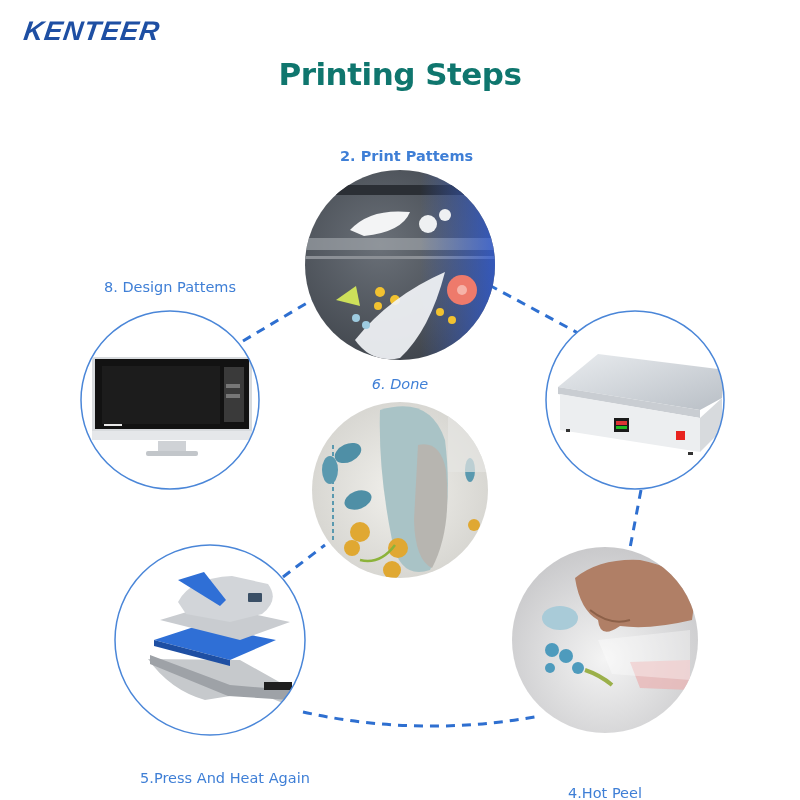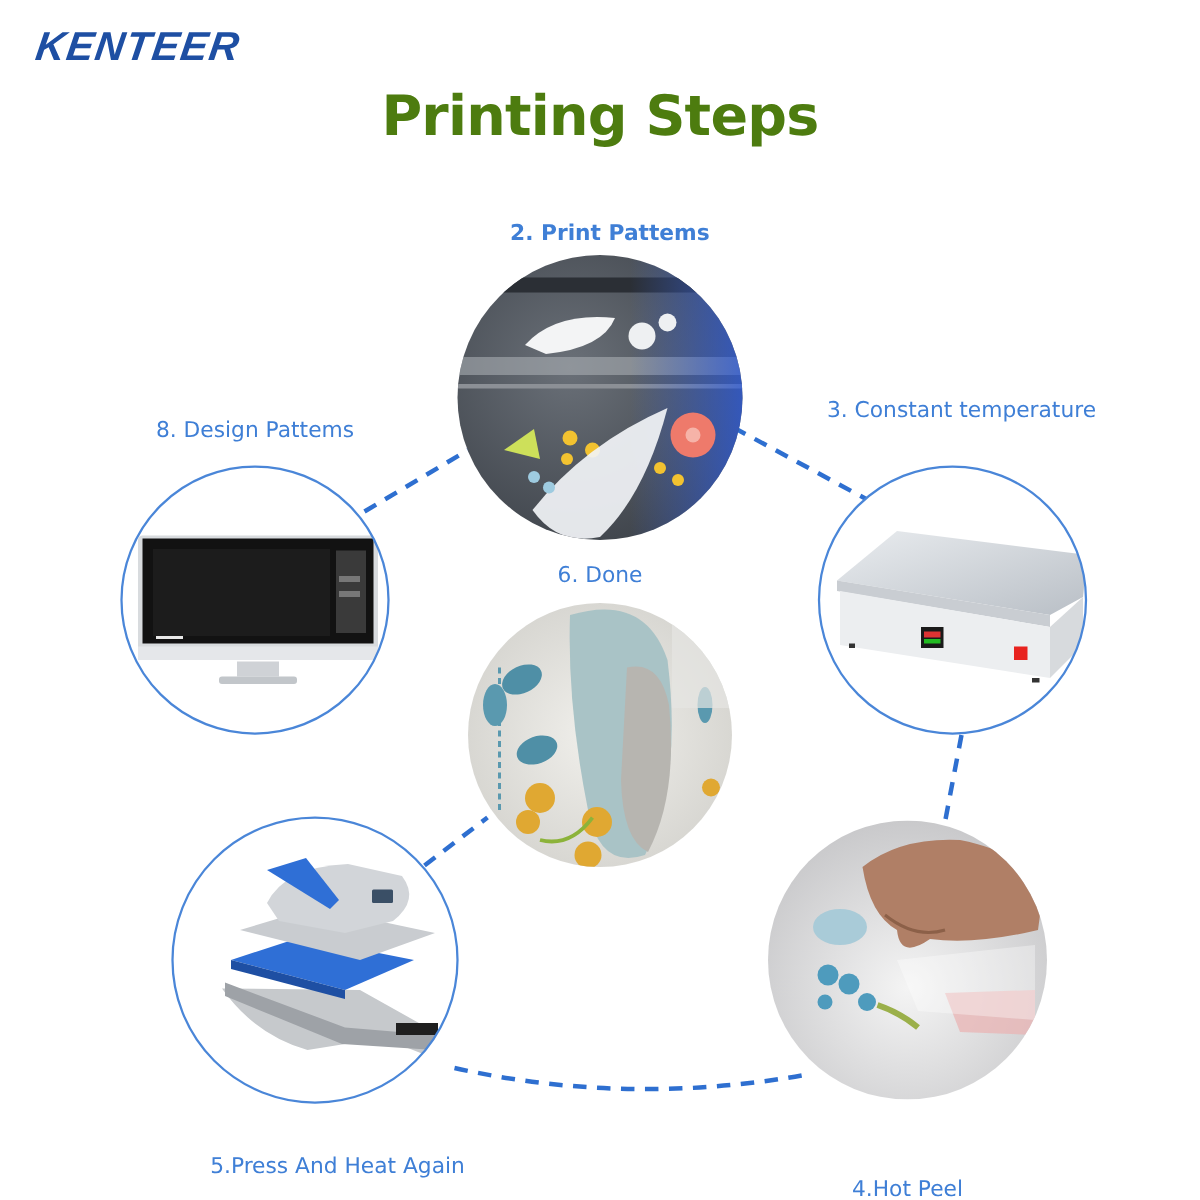--- a/index.html
+++ b/index.html
@@ -1,18 +1,18 @@
 <!DOCTYPE html>
 <html><head>
 <meta charset="utf-8">
 <style>
   html, body { margin: 0; padding: 0; background: #ffffff; }
   body { width: 800px; height: 800px; position: relative; overflow: hidden; font-family: "DejaVu Sans", "Liberation Sans", sans-serif; }
   .logo { position: absolute; left: 24px; top: 16px; font-family: "Liberation Sans", sans-serif; font-weight: 900; font-style: italic; font-size: 27px; letter-spacing: 1px; color: #1e4fa3; transform: skewX(-8deg); }
-  .title { position: absolute; left: 0; right: 0; top: 56px; text-align: center; font-family: "DejaVu Sans", sans-serif; font-weight: bold; font-size: 37px; color: #4d7c0f; letter-spacing: -0.5px; }
+  .title { position: absolute; left: 0; right: 0; top: 56px; text-align: center; font-family: "DejaVu Sans", sans-serif; font-weight: bold; font-size: 31px; color: #0f766e; letter-spacing: -0.5px; }
   .label { position: absolute; font-family: "DejaVu Sans", sans-serif; font-size: 14.5px; color: #3f7fd6; text-align: center; line-height: 19px; white-space: nowrap; }
   svg.stage { position: absolute; left: 0; top: 0; }
 </style>
 </head>
 <body>
 
 <div class="logo">KENTEER</div>
 <div class="title">Printing Steps</div>
 
 <svg class="stage" width="800" height="800" viewBox="0 0 800 800">
@@ -172,19 +172,18 @@
       <path d="M598 640 L690 630 L690 680 L612 674 Z" fill="#ffffff" opacity="0.35"></path>
       <path d="M575 578 Q600 558 640 560 Q680 568 696 590 L692 620 Q650 630 620 626 Q600 640 598 620 Q580 610 575 578 Z" fill="#b07f66"></path>
       <path d="M590 610 Q610 626 630 620" stroke="#8c6048" stroke-width="2" fill="none"></path>
     </g>
   </g>
 </svg>
 
 <div class="label" style="left:340px; top:147px; width:120px;font-weight:bold;">2. Print Pattems</div>
 <div class="label" style="left:90px; top:278px; width:160px;">8. Design Pattems</div>
 <div class="label" style="left:535px; top:265px; width:212px;">
-  <div>3. Constant temperature</div>
 </div>
-<div class="label" style="left:350px; top:375px; width:100px;">6. Done</div>
+<div class="label" style="left:350px; top:375px; width:100px;font-style:italic;">6. Done</div>
 <div class="label" style="left:120px; top:745px; width:210px;margin-top:24px;">
   <div>5.Press And Heat Again</div>
 </div>
 <div class="label" style="left:550px; top:784px; width:110px;">4.Hot Peel</div>
 
 </body></html>

